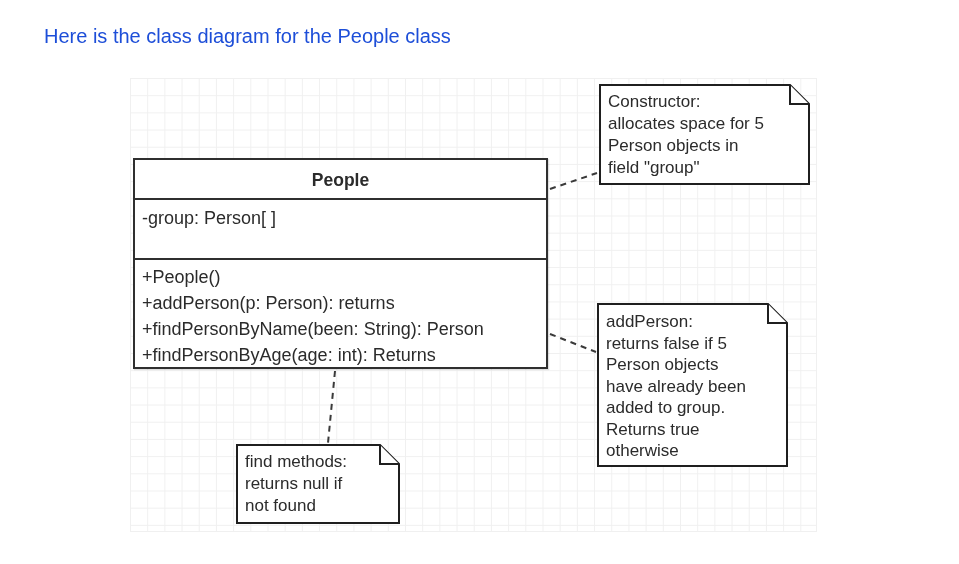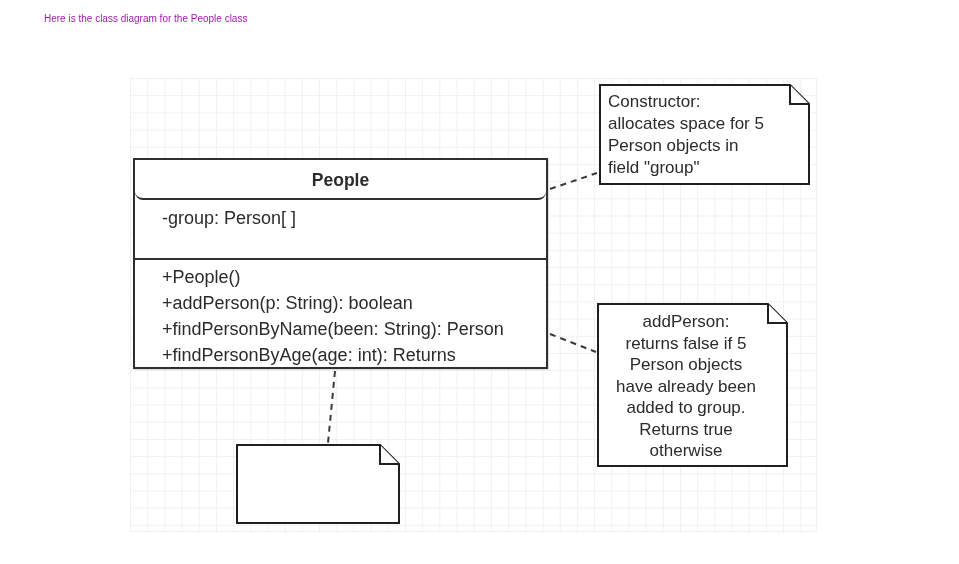--- a/index.html
+++ b/index.html
@@ -15,23 +15,23 @@
     width: 959px; height: 564px;
     font-family: "Liberation Sans", sans-serif;
     color: var(--text);
     position: relative;
     overflow: hidden;
   }
   .page { position: absolute; inset: 0; }
 
   .heading {
     position: absolute;
-    left: 44px; top: 13px;
-    font-size: 10px;
-    color: #a21caf;
+    left: 44px; top: 25px;
+    font-size: 20px;
+    color: #1d4ed8;
   }
 
   .grid {
     position: absolute;
     left: 130px; top: 78px;
     width: 687px; height: 454px;
     background-image:
       linear-gradient(to right, var(--grid-line) 1px, transparent 1px),
       linear-gradient(to bottom, var(--grid-line) 1px, transparent 1px);
     background-size: 17.2px 17.2px;
@@ -61,31 +61,30 @@
     box-shadow: 1px 1px 1px rgba(0,0,0,0.12);
     font-size: 18px;
   }
   .uml-header {
     height: 40px;
     line-height: 40px;
     text-align: center;
     font-weight: bold;
     font-size: 17.5px;
     border-bottom: 2px solid var(--shape-border);
-    border-radius: 8px;
   }
   .uml-fields {
     height: 60px;
     border-bottom: 2px solid var(--shape-border);
     padding: 5px 4px 0 7px;
   }
   .uml-methods {
     padding: 4px 4px 0 7px;
   }
-  .uml-line { line-height: 26px; white-space: nowrap; margin-left: 20px; }
+  .uml-line { line-height: 26px; white-space: nowrap; }
 
   .note {
     position: absolute;
     font-size: 17px;
   }
   .note-shape {
     position: absolute;
     left: 0; top: 0;
     display: block;
   }
@@ -98,21 +97,21 @@
   .note-shape path.fold { fill: var(--background); }
   .note-text {
     position: absolute;
     left: 9px; top: 7px; right: 22px;
     white-space: pre-line;
     line-height: 22px;
   }
   .note-addperson .note-text { line-height: 21.5px; top: 8px; }
 
   #note-constructor { left: 599px; top: 84px;  width: 211px; height: 103px; }
-  #note-addperson   { left: 597px; top: 303px; width: 191px; height: 164px; text-align: center; }
+  #note-addperson   { left: 597px; top: 303px; width: 191px; height: 164px; }
   #note-findmethods { left: 236px; top: 444px; width: 164px; height: 80px; }
 </style>
 </head>
 <body>
 
 <div class="page">
 
   <div class="heading">Here is the class diagram for the People class</div>
 
   <div class="grid"></div>
@@ -123,21 +122,21 @@
     <line x1="335" y1="371" x2="328" y2="443"></line>
   </svg>
 
   <div class="uml-class">
     <div class="uml-header">People</div>
     <div class="uml-fields">
       <div class="uml-line">-group: Person[ ]</div>
     </div>
     <div class="uml-methods">
       <div class="uml-line">+People()</div>
-      <div class="uml-line">+addPerson(p: String): boolean</div>
+      <div class="uml-line">+addPerson(p: Person): returns</div>
       <div class="uml-line">+findPersonByName(been: String): Person</div>
       <div class="uml-line">+findPersonByAge(age: int): Returns</div>
     </div>
   </div>
 
   <div class="note" id="note-constructor">
     <svg class="note-shape" width="211" height="101" viewBox="0 0 211 101" aria-hidden="true">
       <path d="M1 1 L191 1 L210 20 L210 100 L1 100 Z"></path>
       <path class="fold" d="M191 1 L191 20 L210 20"></path>
     </svg>
@@ -159,15 +158,18 @@
 added to group.
 Returns true
 otherwise</div>
   </div>
 
   <div class="note" id="note-findmethods">
     <svg class="note-shape" width="164" height="80" viewBox="0 0 164 80" aria-hidden="true">
       <path d="M1 1 L144 1 L163 20 L163 79 L1 79 Z"></path>
       <path class="fold" d="M144 1 L144 20 L163 20"></path>
     </svg>
+    <div class="note-text">find methods:
+returns null if
+not found</div>
   </div>
 
 </div>
 
 </body></html>

